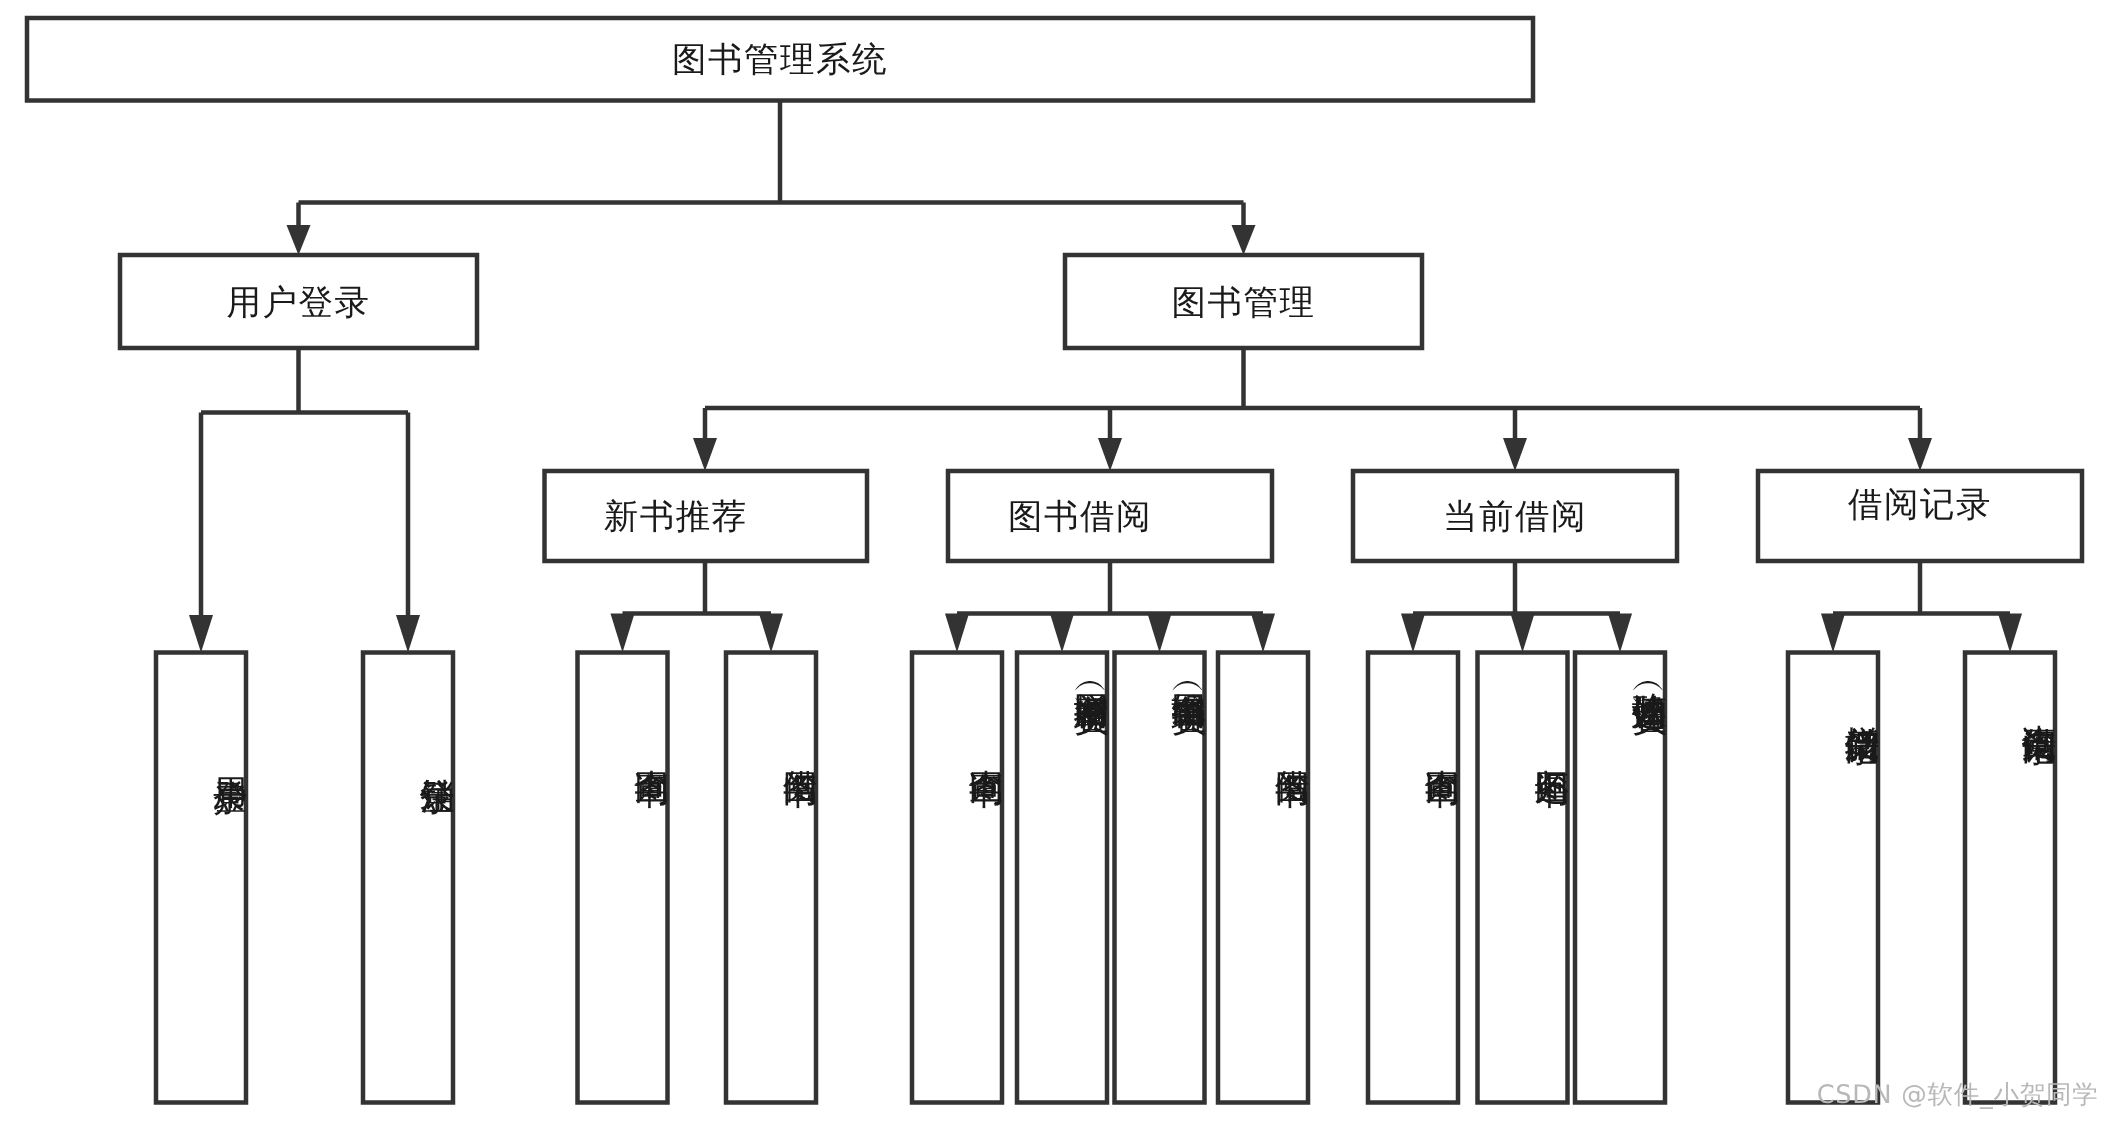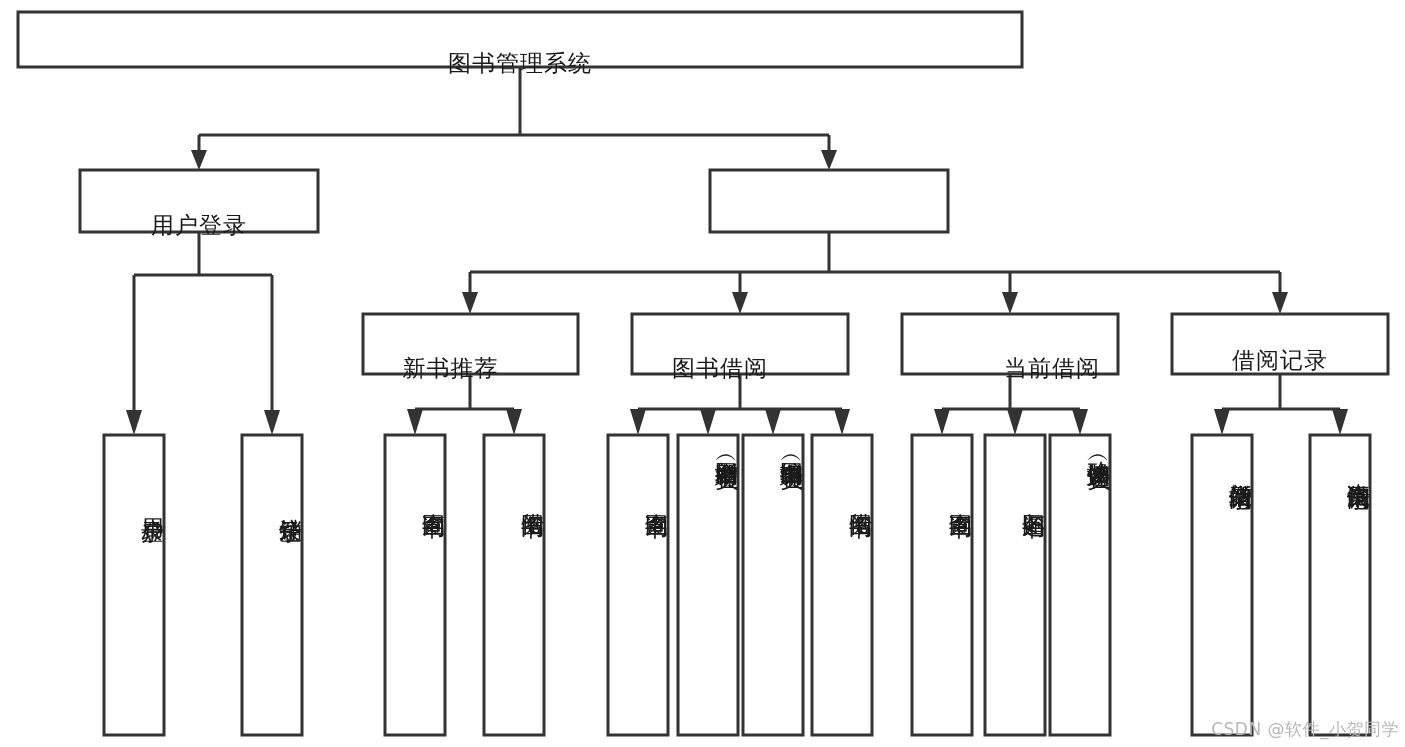--- a/index.html
+++ b/index.html
@@ -58,21 +58,20 @@
     position: absolute;
     display: flex;
     align-items: center;
     justify-content: center;
     font-family: Liberation Mono, monospace;
     font-size: 23px;
     color: #1a1a1a;
     letter-spacing: 1px;
     white-space: nowrap;
     pointer-events: none;
-    margin-top: 24px;
   }
   #watermark {
     position: absolute;
     right: 6px;
     bottom: 6px;
     font-family: "DejaVu Sans", "Liberation Sans", sans-serif;
     font-size: 17px;
     color: #b8b8b8;
     letter-spacing: 0.5px;
     white-space: nowrap;
@@ -172,24 +171,25 @@
     <rect class="node-rect" x="912" y="435" width="60" height="300"></rect>
     <rect class="node-rect" x="985" y="435" width="60" height="300"></rect>
     <rect class="node-rect" x="1050" y="435" width="60" height="300"></rect>
     <rect class="node-rect" x="1192" y="435" width="60" height="300"></rect>
     <rect class="node-rect" x="1310" y="435" width="60" height="300"></rect>
   </svg>
 
   <div class="hlabel" style="left:18px;  top:12px;  width:1004px; height:55px;">图书管理系统</div>
 
   <div class="hlabel" style="left:80px;  top:170px; width:238px; height:62px;">用户登录</div>
+  <div class="hlabel" style="left:710px; top:170px; width:238px; height:62px;">图书管理</div>
 
   <div class="hlabel" style="left:363px;  top:314px; width:175px; height:60px;">新书推荐</div>
   <div class="hlabel" style="left:612px;  top:314px; width:216px; height:60px;">图书借阅</div>
-  <div class="hlabel" style="left:902px;  top:314px; width:216px; height:60px;padding-left:42px;">当前借阅</div>
+  <div class="hlabel" style="left:902px;  top:314px; width:216px; height:60px;">当前借阅</div>
   <div class="hlabel" style="left:1172px; top:314px; width:216px; height:44px;">借阅记录</div>
 
   <div class="vlabel" style="left:104px;  top:500px;  width:60px; text-align:start;">用户登录</div>
   <div class="vlabel" style="left:242px;  top:500px;  width:60px;">注销登录</div>
   <div class="vlabel" style="left:385px;  top:495px;  width:60px;">查询图书</div>
   <div class="vlabel" style="left:484px;  top:495px;  width:60px;">借阅图书</div>
   <div class="vlabel" style="left:608px;  top:495px;  width:60px;">查询图书</div>
   <div class="vlabel" style="left:678px;  top:443px;  width:60px;">新增图书（管理员）</div>
   <div class="vlabel" style="left:743px;  top:443px;  width:60px;">编辑图书（管理员）</div>
   <div class="vlabel" style="left:812px;  top:495px;  width:60px;">借阅图书</div>

